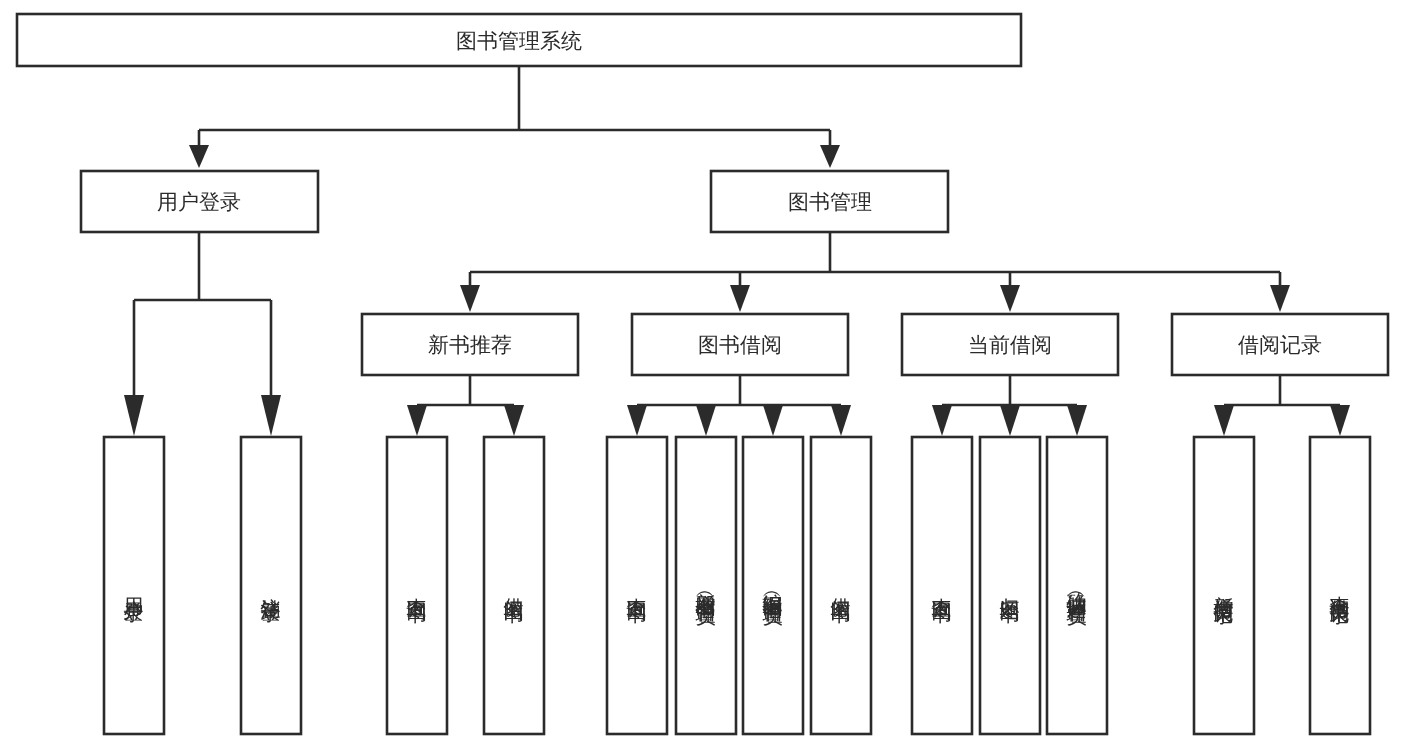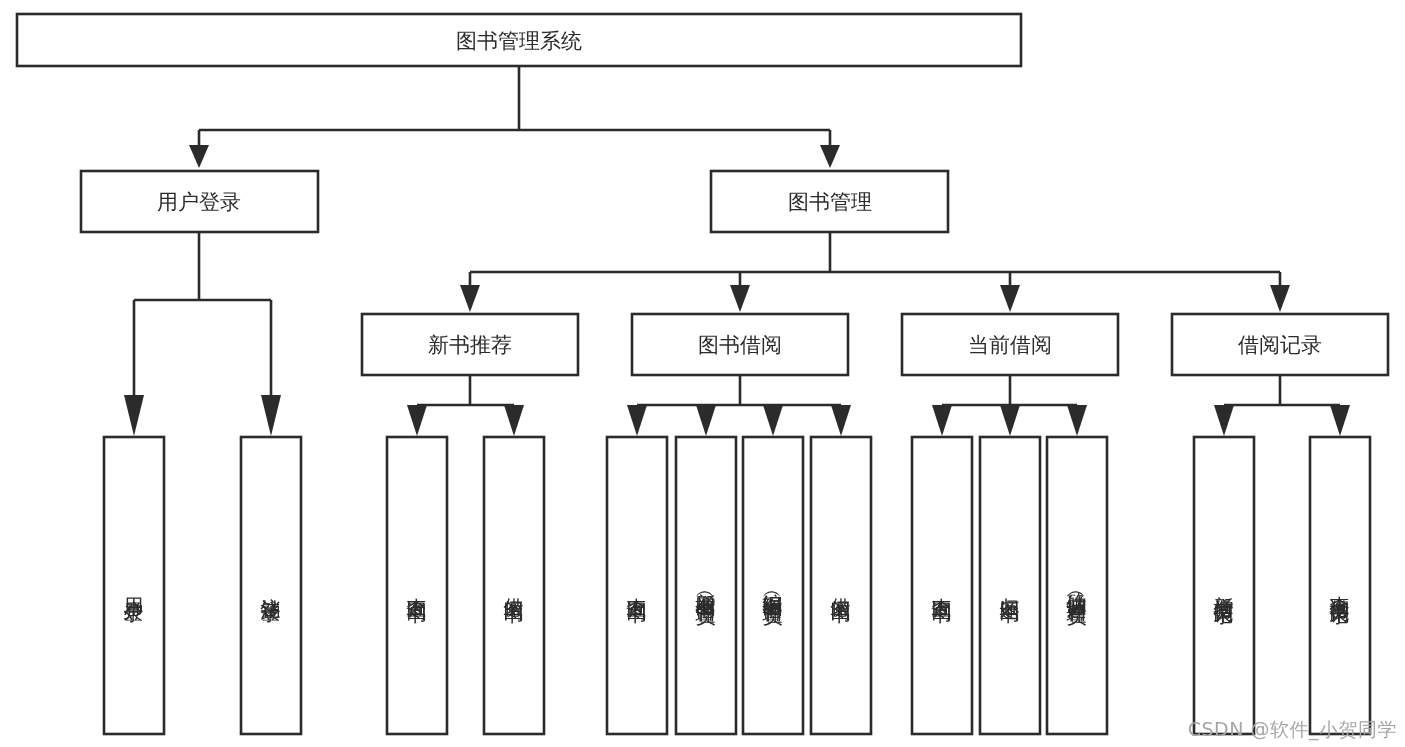--- a/index.html
+++ b/index.html
@@ -190,15 +190,14 @@
   <div class="vlabel" style="left:607px;  top:437px; width:60px; height:297px;">查询图书</div>
   <div class="vlabel" style="left:676px;  top:437px; width:60px; height:297px;">新增图书（管理员）</div>
   <div class="vlabel" style="left:743px;  top:437px; width:60px; height:297px;">编辑图书（管理员）</div>
   <div class="vlabel" style="left:811px;  top:437px; width:60px; height:297px;">借阅图书</div>
   <div class="vlabel" style="left:912px;  top:437px; width:60px; height:297px;">查询图书</div>
   <div class="vlabel" style="left:980px;  top:437px; width:60px; height:297px;">归还图书</div>
   <div class="vlabel" style="left:1047px; top:437px; width:60px; height:297px;">确认归还（管理员）</div>
   <div class="vlabel" style="left:1194px; top:437px; width:60px; height:297px;">新增借阅记录</div>
   <div class="vlabel" style="left:1310px; top:437px; width:60px; height:297px;">查询借阅记录</div>
 
-  <div id="watermark">CSDN @软件_小贺同学</div>
 
 </div>
 
 </body></html>

